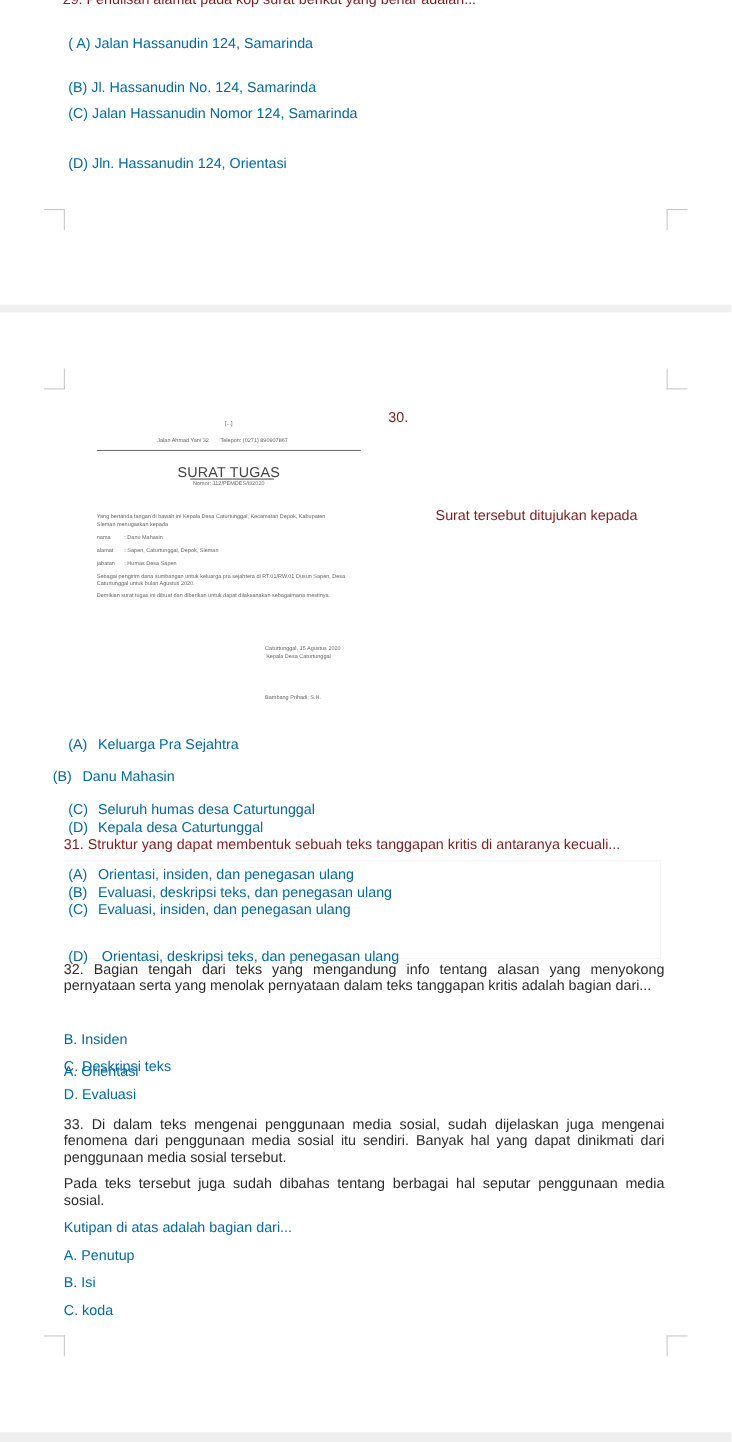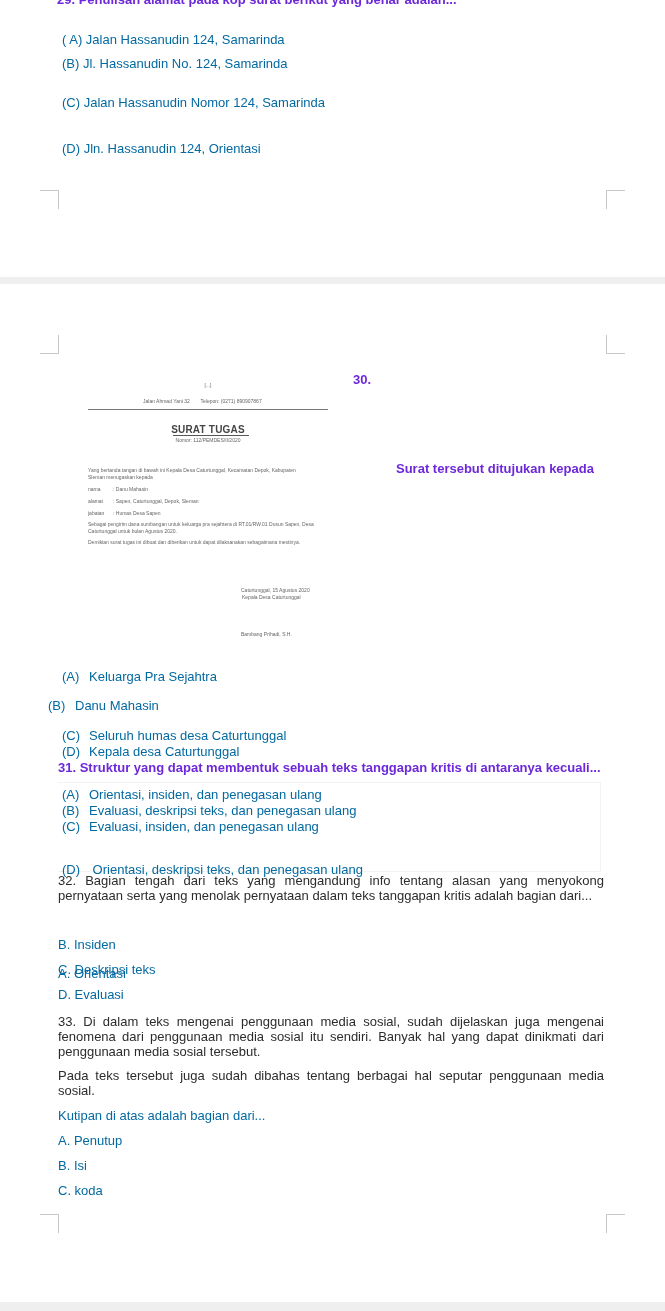--- a/index.html
+++ b/index.html
@@ -7,49 +7,49 @@
       width: 665px;
       height: 1311px;
       background: #ffffff;
       position: relative;
       overflow: hidden;
       font-family: "Liberation Sans", sans-serif;
       color: #3a3a3a;
     }
     .abs { position: absolute; }
     .t { font-size: 13px; line-height: 15px; color: #0369a1; white-space: nowrap; }
-    .t-dark { color: #6d28d9; font-weight: bold; }
+    .t-dark { color: #7f1d1d; }
     .para { font-size: 13px; line-height: 15px; color: #2c2c2c; text-align: justify; text-align-last: left; }
     .page-sep { position: absolute; left: 0; width: 665px; height: 7px; background: #efefef; }
     .corner { position: absolute; width: 18px; height: 18px; border-color: #c8c8c8; border-style: solid; border-width: 0; }
     .c-tl { border-top-width: 1px; border-right-width: 1px; }   
     .c-tr { border-top-width: 1px; border-left-width: 1px; }    
     .c-bl { border-bottom-width: 1px; border-right-width: 1px; }
     .c-br { border-bottom-width: 1px; border-left-width: 1px; } 
     .opt-label { display: inline-block; width: 27px; }
 
     
     .letter { position: absolute; left: 88px; top: 378px; width: 240px; height: 262px; color: #666; font-size: 5px; line-height: 6.5px; }
     .letter .center { text-align: center; }
     .letter .hr { position: absolute; left: 0; width: 240px; height: 0; border-top: 1px solid #777; }
-    .letter .title { font-weight: bold; font-size: 10px; color: #444; letter-spacing: 0.2px; }
+    .letter .title { font-weight: normal; font-size: 13px; color: #444; letter-spacing: 0.2px; }
     .letter .title-line { position: absolute; left: 85px; width: 76px; border-top: 1px solid #555; }
     .letter .row span.k { display: inline-block; width: 25px; }
     .q31-box { position: absolute; left: 58px; top: 782px; width: 542px; height: 88px; border: 1px solid #f3f3f3; border-left: none; }
   </style>
 </head>
 <body>
 
 <div class="abs t t-dark" style="left:57px; top:-8px;">29. Penulisan alamat pada kop surat berikut yang benar adalah...</div>
 
 <div class="abs t" style="left:62px; top:32px;">
   <span>( A)</span>
   <span>Jalan Hassanudin 124, Samarinda</span>
 </div>
-<div class="abs t" style="left:62px; top:56px;text-align:center;">
+<div class="abs t" style="left:62px; top:72px;text-align:center;">
   <span>(B)</span>
   <span>Jl. Hassanudin No. 124, Samarinda</span>
 </div>
 <div class="abs t" style="left:62px; top:95px;">
   <span>(C)</span>
   <span>Jalan Hassanudin Nomor 124, Samarinda</span>
 </div>
 <div class="abs t" style="left:62px; top:141px;">
   <span>(D)</span>
   <span>Jln. Hassanudin 124, Orientasi</span>

